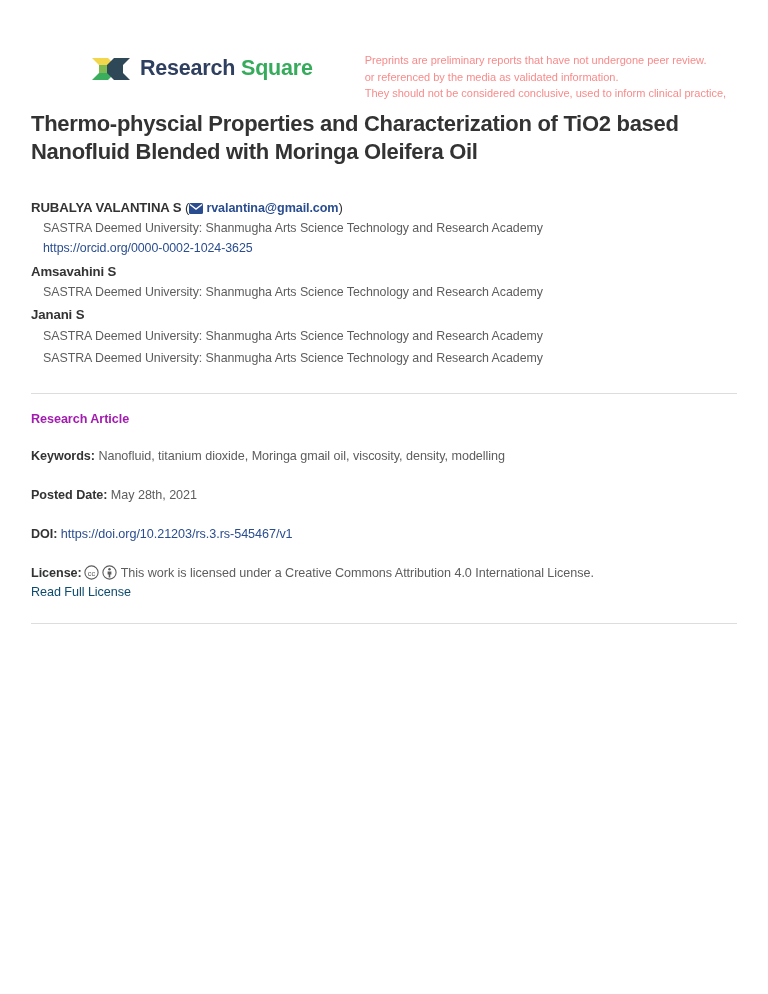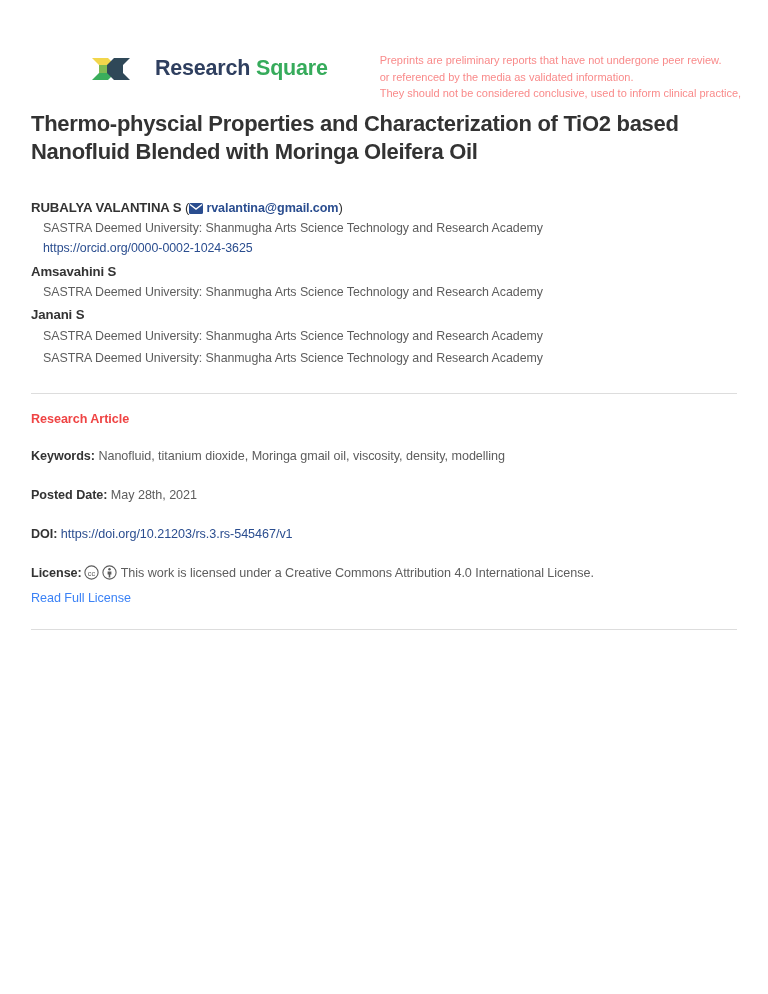--- a/index.html
+++ b/index.html
@@ -43,21 +43,21 @@
     margin-right: 9px;
     flex: none;
   }
   .brand-word {
     font-size: 21.5px;
     font-weight: bold;
     letter-spacing: -0.2px;
     white-space: nowrap;
     line-height: 1;
   }
-  .brand-word .w1 { color: #2f3f5f; margin-left: 15px; }
+  .brand-word .w1 { color: #2f3f5f; }
   .brand-word .w2 { color: #36ab5b; }
 
   .disclaimer {
     margin-left: 52px;
     margin-top: 2px;
     color: #f98a8a;
     font-size: 11px;
     line-height: 1.52;
     max-width: 350px;
   }
@@ -138,40 +138,40 @@
     letter-spacing: -0.05px;
   }
   .meta-row:last-child { margin-bottom: 0; }
   .meta-label {
     font-weight: bold;
     color: #333333;
   }
   .article-type {
     font-size: 12.6px;
     font-weight: bold;
-    color: #ef4444;
+    color: #a21caf;
     margin-bottom: 21px;
     letter-spacing: -0.05px;
   }
   .link {
     color: #2a4d8f;
     text-decoration: none;
   }
   .cc-icons {
     display: inline-block;
     vertical-align: -3px;
     margin: 0 3px 0 2px;
   }
   .license-link {
     display: inline-block;
-    color: #3b82f6;
+    color: #0c4a6e;
     text-decoration: none;
     font-size: 12.6px;
     line-height: 1.5;
-    margin-top: 6px;
+    margin-top: 0;
   }
 </style>
 </head>
 <body>
 
 <div class="page">
 
   <div class="header">
 
     <div class="brand">

